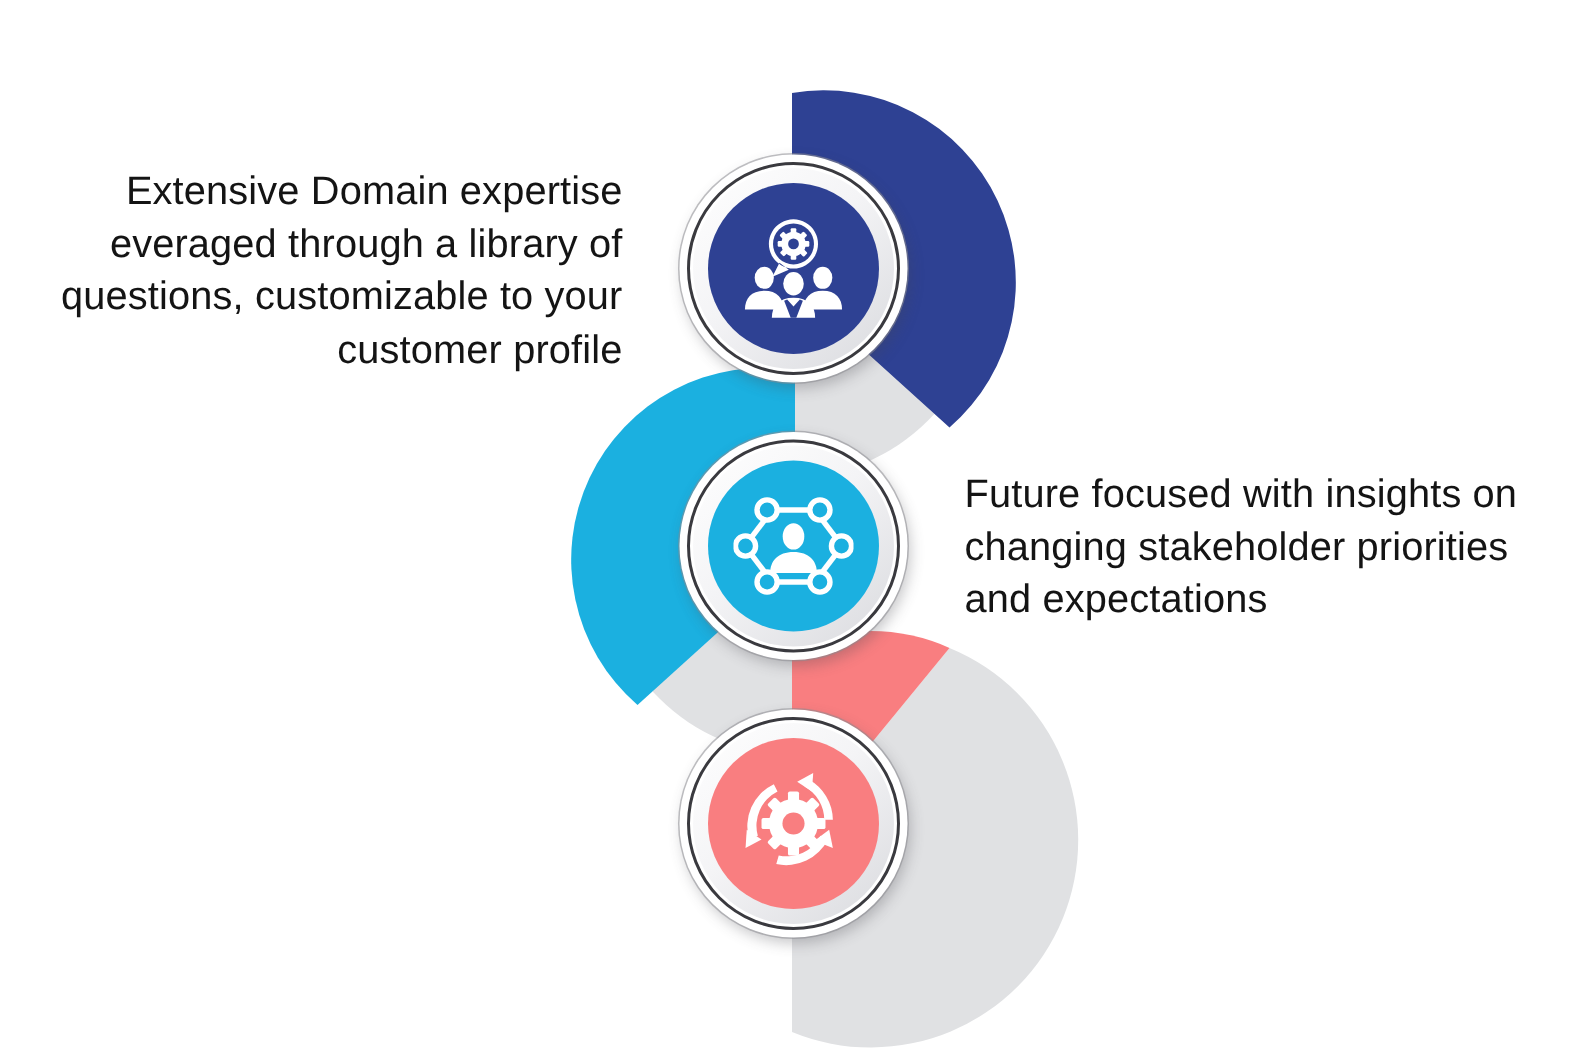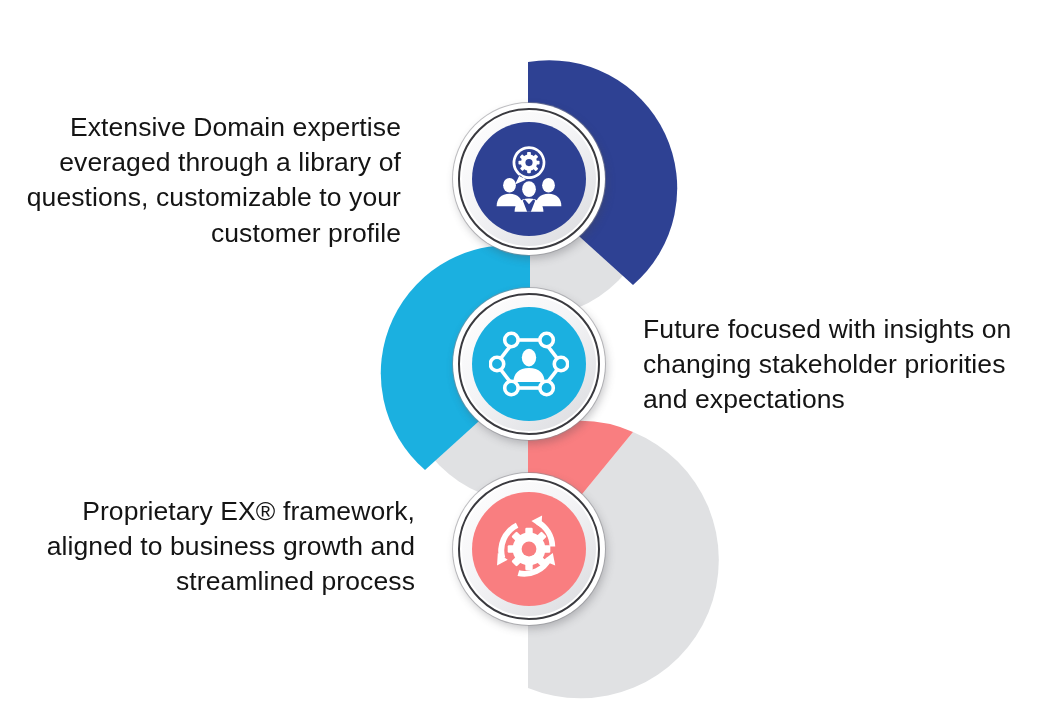--- a/index.html
+++ b/index.html
@@ -41,21 +41,21 @@
     white-space: pre-line;
   }
   .caption-left {
     text-align: right;
   }
   .caption-right {
     text-align: left;
   }
 
   #caption-1 {
-    left: 11px;
+    left: 25px;
     top: 110px;
     width: 390px;
   }
   #caption-2 {
     left: 643px;
     top: 312px;
     width: 400px;
   }
   #caption-3 {
     left: 25px;
@@ -233,15 +233,14 @@
         </g>
         <circle cx="50" cy="50" r="9" fill="#F97E80"></circle>
       </svg>
     </div>
   </div>
 
   <div class="caption caption-left" id="caption-1">Extensive Domain expertise everaged through a library of questions, customizable to your customer profile</div>
 
   <div class="caption caption-right" id="caption-2">Future focused with insights on changing stakeholder priorities and expectations</div>
 
-  <div class="caption caption-left" id="caption-3">Proprietary EX® framework, aligned to business growth and streamlined process</div>
 
 </div>
 
 </body></html>

